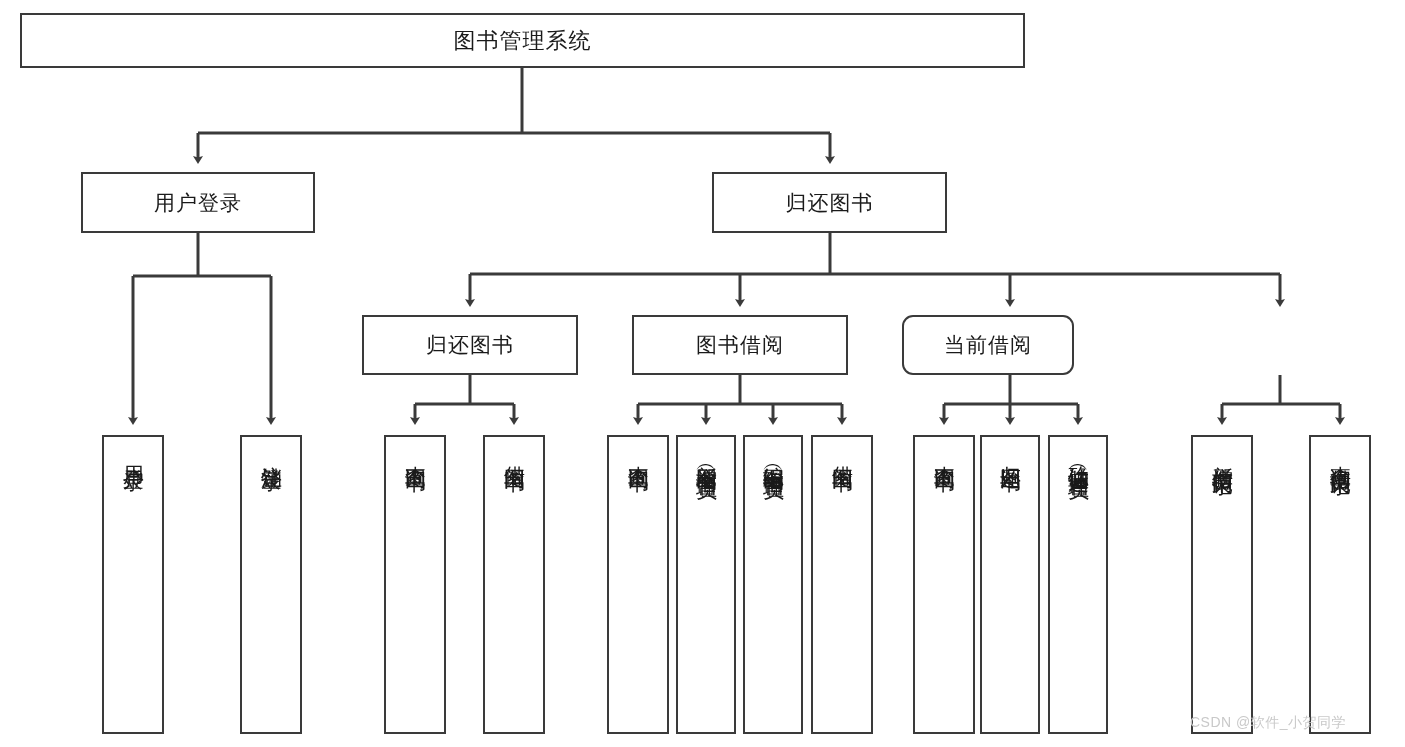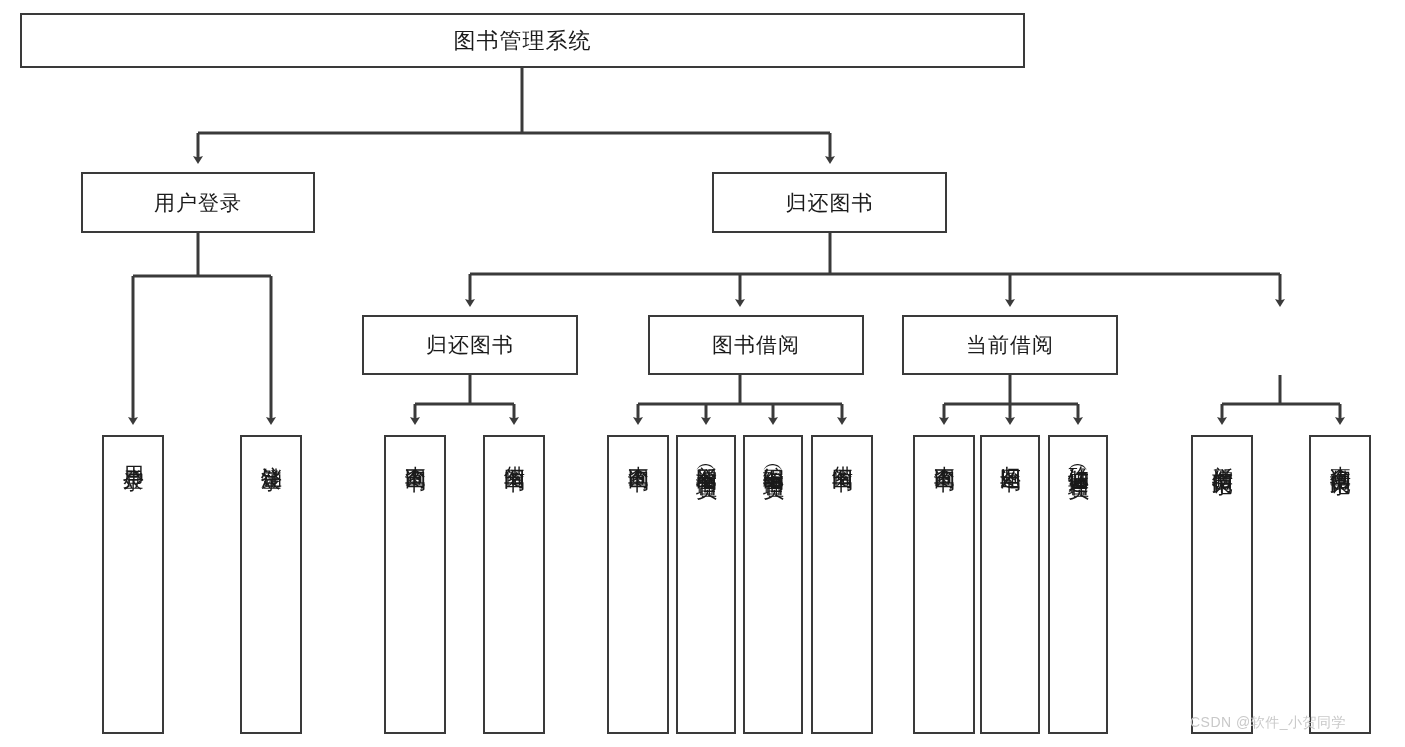--- a/index.html
+++ b/index.html
@@ -129,25 +129,25 @@
   </div>
 
   <div class="node node-h" style="left:712px; top:172px; width:235px; height:61px;">
     <span>归还图书</span>
   </div>
 
   <div class="node node-h" style="left:362px; top:315px; width:216px; height:60px;">
     <span>归还图书</span>
   </div>
 
-  <div class="node node-h" style="left:632px; top:315px; width:216px; height:60px;margin-left:16px;">
+  <div class="node node-h" style="left:632px; top:315px; width:216px; height:60px;">
     <span>图书借阅</span>
   </div>
 
-  <div class="node node-h" style="left:902px; top:315px; width:216px; height:60px;">
+  <div class="node node-h" style="left:902px; top:315px; width:172px; height:60px;border-radius:11px;">
     <span>当前借阅</span>
   </div>
 
 
   <div class="node node-v" style="left:102px; top:435px; width:62px; height:299px;">
     <span class="vlabel">用户登录</span>
   </div>
 
   <div class="node node-v" style="left:240px; top:435px; width:62px; height:299px;">
     <span class="vlabel">注销登录</span>

